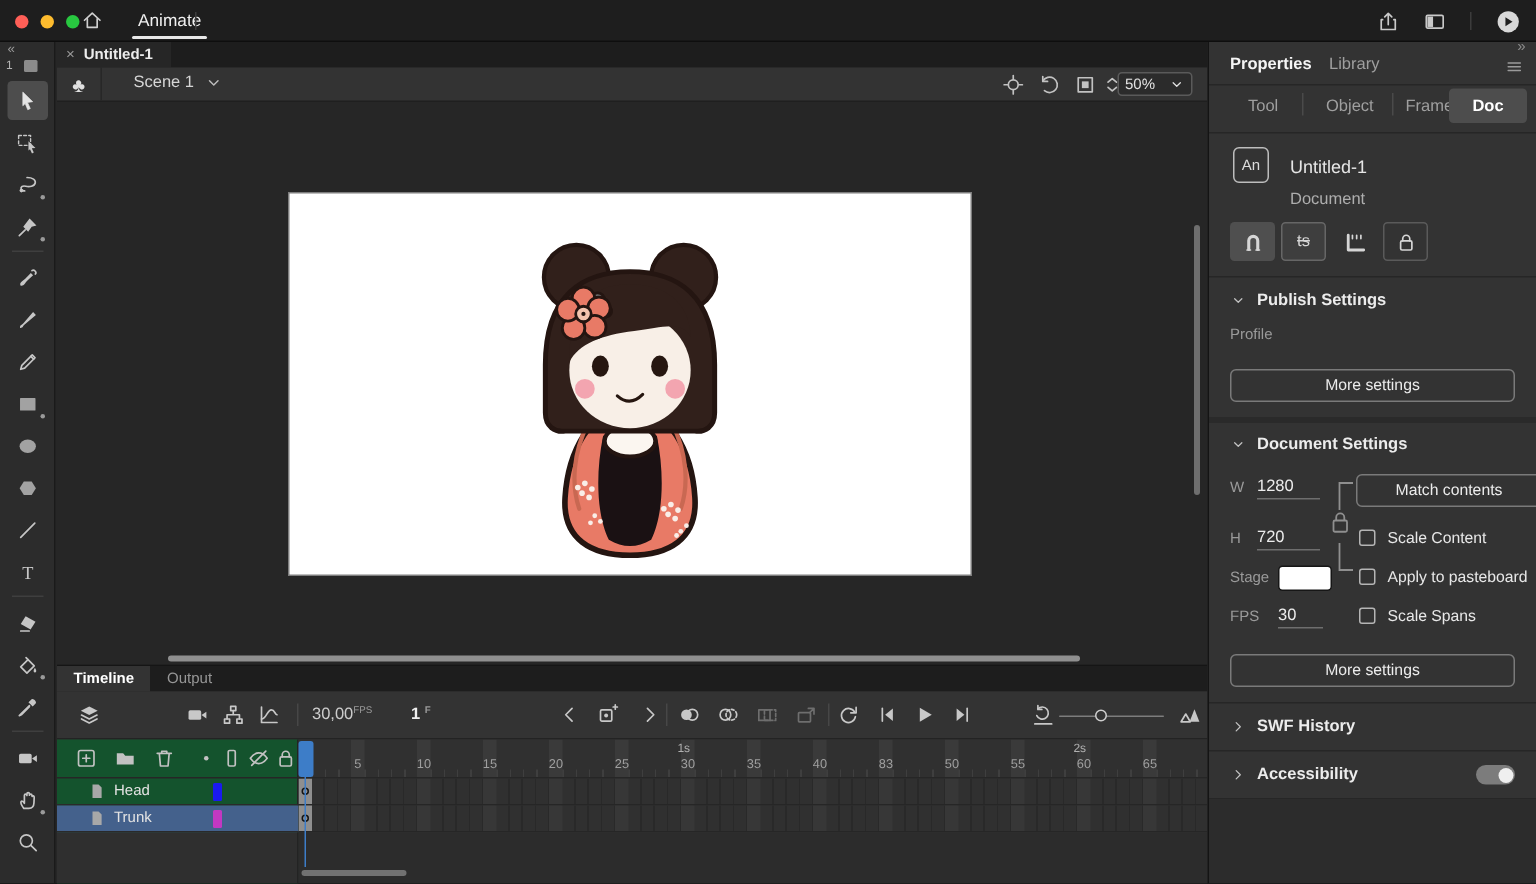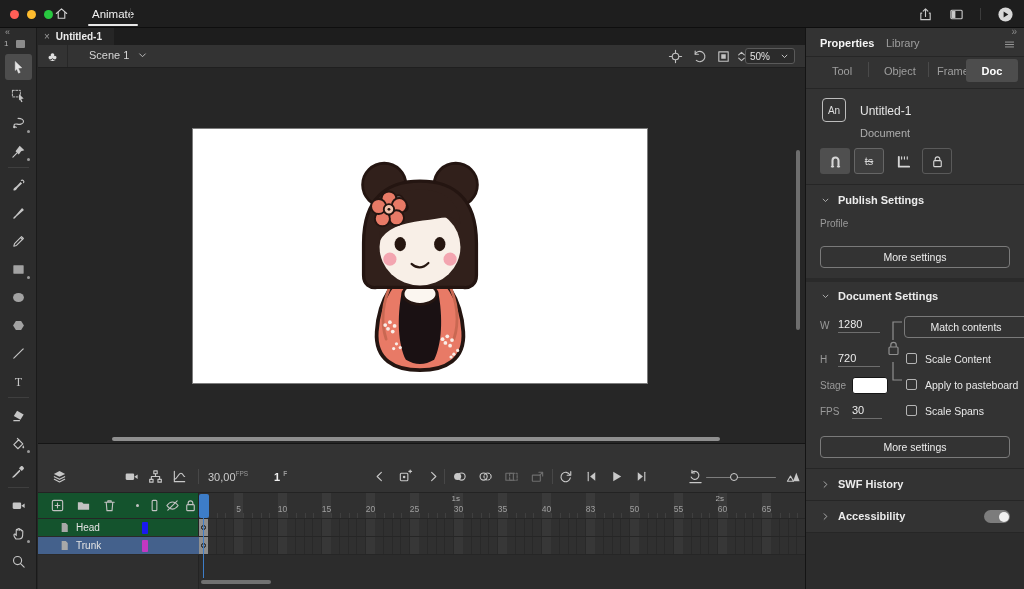--- a/index.html
+++ b/index.html
@@ -376,20 +376,28 @@
         <circle cx="53" cy="115" r="7" fill="#f3a5b0"></circle>
         <circle cx="117" cy="115" r="7" fill="#f3a5b0"></circle>
         <path d="M76 120 Q85 128 94 119" stroke="#261610" stroke-width="2.2" fill="none" stroke-linecap="round"></path>
       </svg>
     </div>
     <div id="hscroll"></div>
     <div id="vscroll"></div>
   </div>
 
   <div id="timeline">
+    <div id="tl-tabs">
+      <div class="tl-tab active">
+          <span>Timeline</span>
+        </div>
+      <div class="tl-tab">
+          <span>Output</span>
+        </div>
+    </div>
     <div id="tl-toolbar">
       <div class="ttb-sep" style="left:160px"></div>
       <div class="ttb-txt" style="left:170px"><span>30,00</span><sup>FPS</sup></div>
       <div class="ttb-txt" style="left:236px;font-weight:bold;color:#f0f0f0"><span>1</span>&nbsp;<sup>F</sup></div>
       <div class="ttb-sep" style="left:406px"></div>
       <div class="ttb-sep" style="left:514px"></div>
       <div id="tl-slider">
         <div class="track"></div>
         <div class="knob"></div>
       </div>

